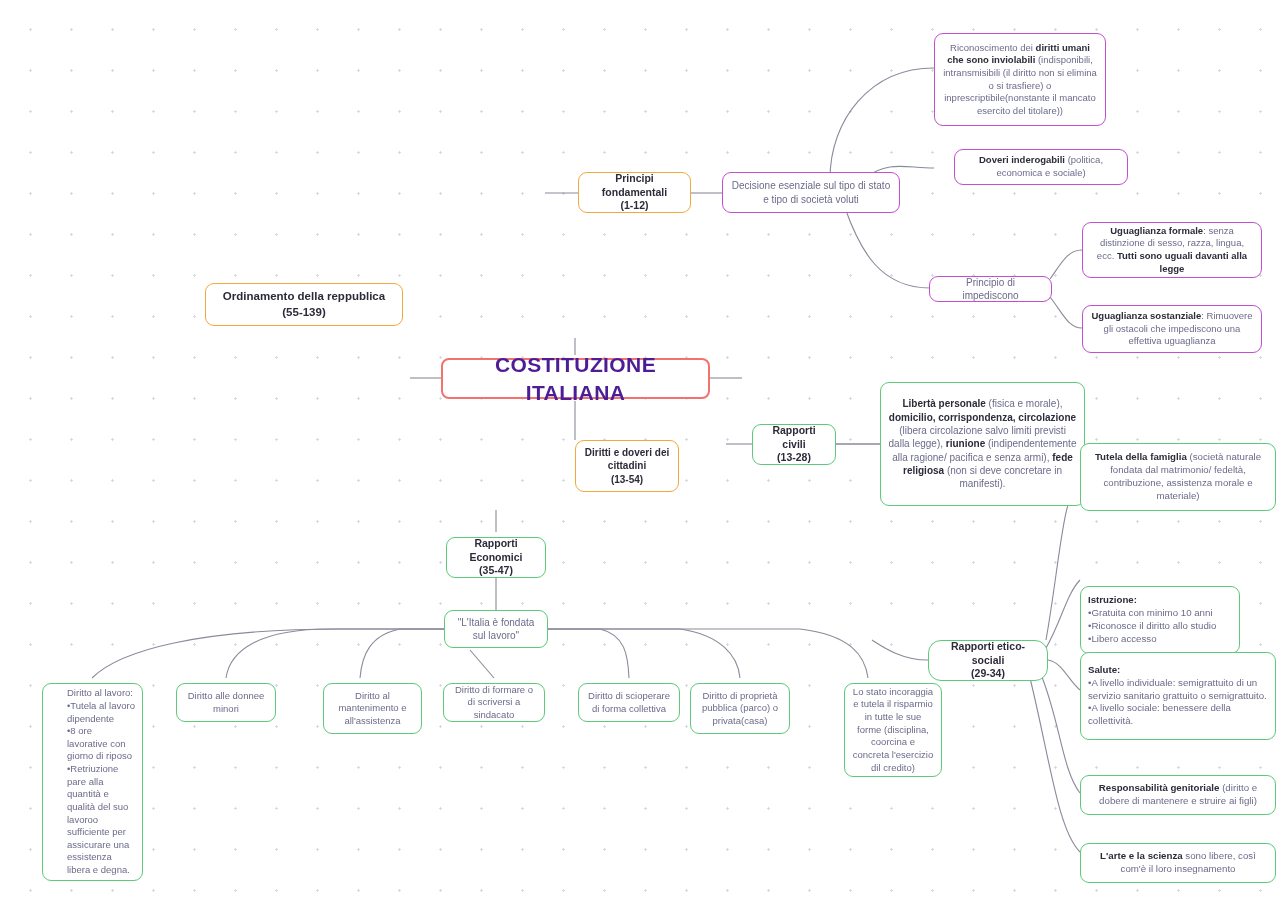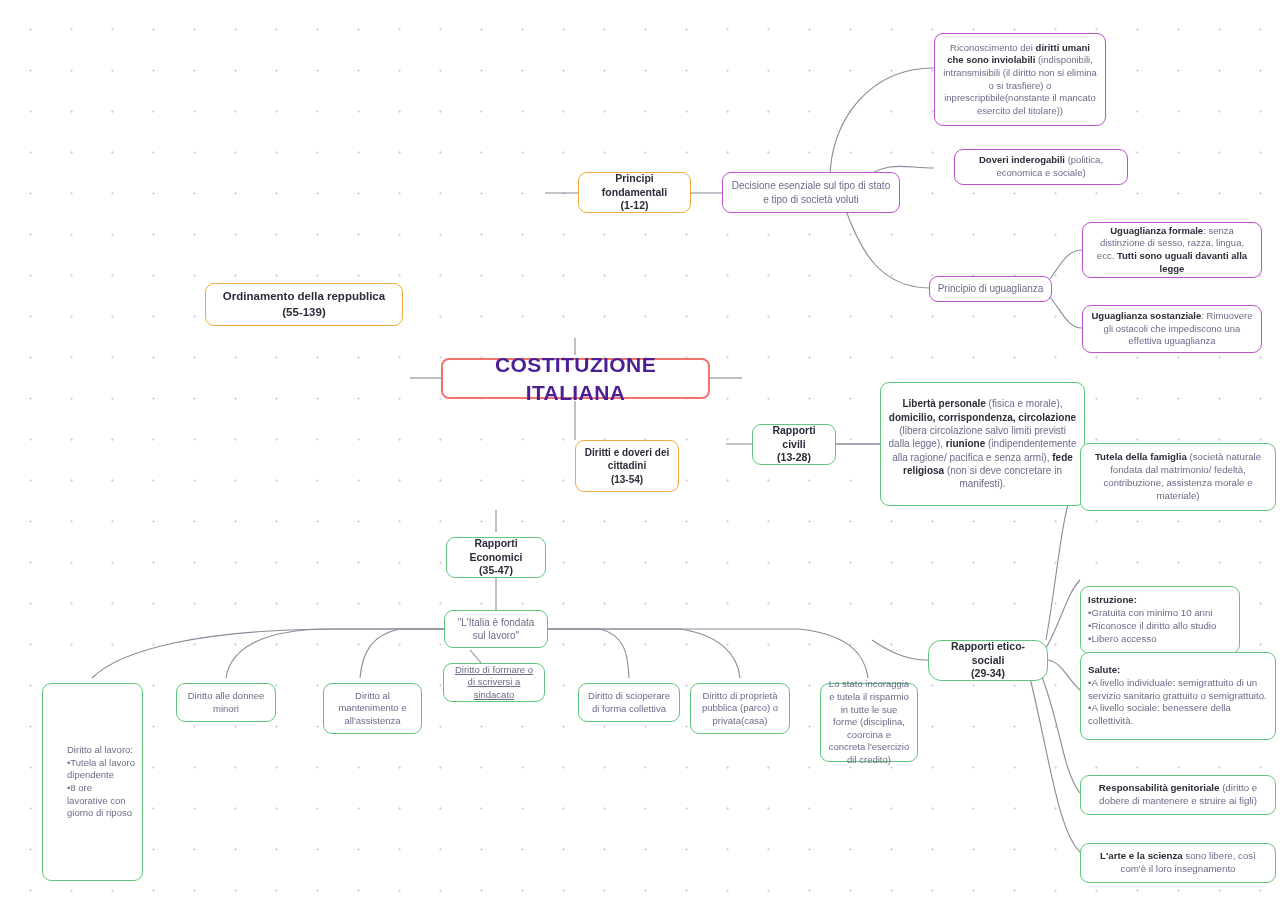--- a/index.html
+++ b/index.html
@@ -134,21 +134,21 @@
 
 <div class="node n-purple" style="left:934px;top:22px;width:172px;height:93px;font-size:9.5px;margin-top:11px;">
   <span class="t"><span class="sub">Riconoscimento dei </span><b class="lbl-bold">diritti umani che sono inviolabili</b><span class="sub"> (indisponibili, intransmisibili (il diritto non si elimina o si trasfiere) o inprescriptibile(nonstante il mancato esercito del titolare))</span></span>
 </div>
 
 <div class="node n-purple" style="left:934px;top:149px;width:174px;height:36px;font-size:9.5px;margin-left:20px;">
   <span class="t"><b class="lbl-bold">Doveri inderogabili</b><span class="sub"> (politica, economica e sociale)</span></span>
 </div>
 
 <div class="node n-purple" style="left:929px;top:276px;width:123px;height:26px;font-size:10px;">
-  <span class="t sub">Principio di uguaglianza</span>
+  <span class="t sub">Principio di impediscono</span>
 </div>
 
 <div class="node n-purple" style="left:1082px;top:222px;width:180px;height:56px;font-size:9.5px;">
   <span class="t"><b class="lbl-bold">Uguaglianza formale</b><span class="sub">: senza distinzione di sesso, razza, lingua, ecc. </span><b class="lbl-bold">Tutti sono uguali davanti alla legge</b></span>
 </div>
 
 <div class="node n-purple" style="left:1082px;top:305px;width:180px;height:48px;font-size:9.5px;">
   <span class="t"><b class="lbl-bold">Uguaglianza sostanziale</b><span class="sub">: Rimuovere gli ostacoli che impediscono una effettiva uguaglianza</span></span>
 </div>
 
@@ -208,38 +208,39 @@
 
 <div class="node n-green" style="left:444px;top:610px;width:104px;height:38px;font-size:10px;">
   <span class="t sub">"L'Italia è fondata sul lavoro"</span>
 </div>
 
 <div class="node n-green left-align" style="left:42px;top:683px;width:101px;height:198px;font-size:9.5px;justify-content:flex-start;padding-left:24px;">
   <span class="t">
     <span class="sub">Diritto al lavoro:</span><br>
     <span class="sub">•Tutela al lavoro dipendente</span><br>
     <span class="sub">•8 ore lavorative con giorno di riposo</span><br>
+    <span class="sub">•Retriuzione pare alla quantità e qualità del suo lavoroo sufficiente per assicurare una essistenza libera e degna.</span>
   </span>
 </div>
 
 <div class="node n-green" style="left:176px;top:683px;width:100px;height:39px;font-size:9.5px;">
   <span class="t sub">Diritto alle donnee minori</span>
 </div>
 
 <div class="node n-green" style="left:311px;top:683px;width:99px;height:51px;font-size:9.5px;margin-left:12px;">
   <span class="t sub">Diritto al mantenimento e all'assistenza</span>
 </div>
 
-<div class="node n-green" style="left:443px;top:663px;width:102px;height:39px;font-size:9.5px;text-decoration:underline;">
+<div class="node n-green" style="left:443px;top:683px;width:102px;height:39px;font-size:9.5px;">
   <span class="t sub">Diritto di formare o di scriversi a sindacato</span>
 </div>
 
 <div class="node n-green" style="left:578px;top:683px;width:102px;height:39px;font-size:9.5px;">
   <span class="t sub">Diritto di scioperare di forma collettiva</span>
 </div>
 
 <div class="node n-green" style="left:690px;top:683px;width:100px;height:51px;font-size:9.5px;">
   <span class="t sub">Diritto di proprietà pubblica (parco) o privata(casa)</span>
 </div>
 
-<div class="node n-green" style="left:820px;top:683px;width:98px;height:79px;font-size:9.5px;">
+<div class="node n-green" style="left:844px;top:683px;width:98px;height:94px;font-size:9.5px;">
   <span class="t sub">Lo stato incoraggia e tutela il risparmio in tutte le sue forme (disciplina, coorcina e concreta l'esercizio dil credito)</span>
 </div>
 
 </body></html>

